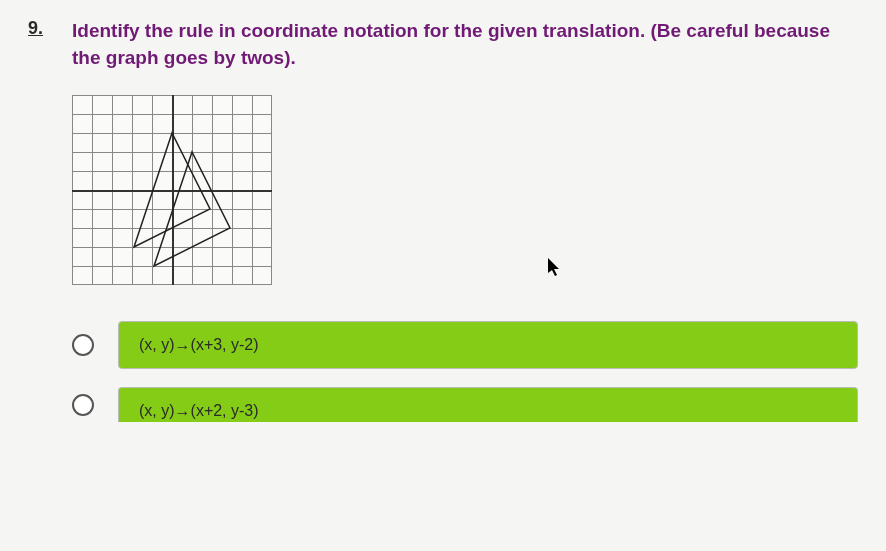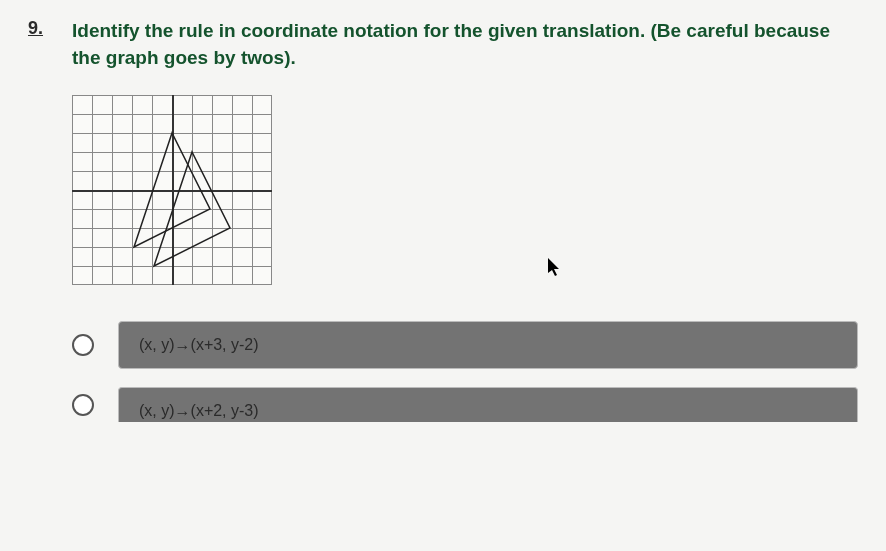--- a/index.html
+++ b/index.html
@@ -22,21 +22,21 @@
     .q-number {
       font-size: 18px;
       font-weight: bold;
       color: #2a2a2a;
       min-width: 20px;
       text-decoration: underline;
     }
     .q-text {
       font-size: 19px;
       font-weight: bold;
-      color: #14532d;
+      color: #701a75;
       line-height: 1.4;
       filter: blur(0.3px);
     }
     .graph-wrap {
       margin: 24px 0 0 44px;
     }
     .graph {
       width: 200px;
       height: 190px;
       position: relative;
@@ -72,21 +72,21 @@
       border: 2px solid #555;
       border-radius: 50%;
       flex-shrink: 0;
       background: #fff;
     }
     .option-box {
       border: 1px solid #bbb;
       border-radius: 4px;
       padding: 14px 20px;
       flex: 1;
-      background: #737373;
+      background: #84cc16;
       font-size: 16px;
       color: #2a2a2a;
       filter: blur(0.3px);
     }
     .option-box.cut {
       border-bottom: none;
       border-bottom-left-radius: 0;
       border-bottom-right-radius: 0;
       padding-bottom: 2px;
     }

